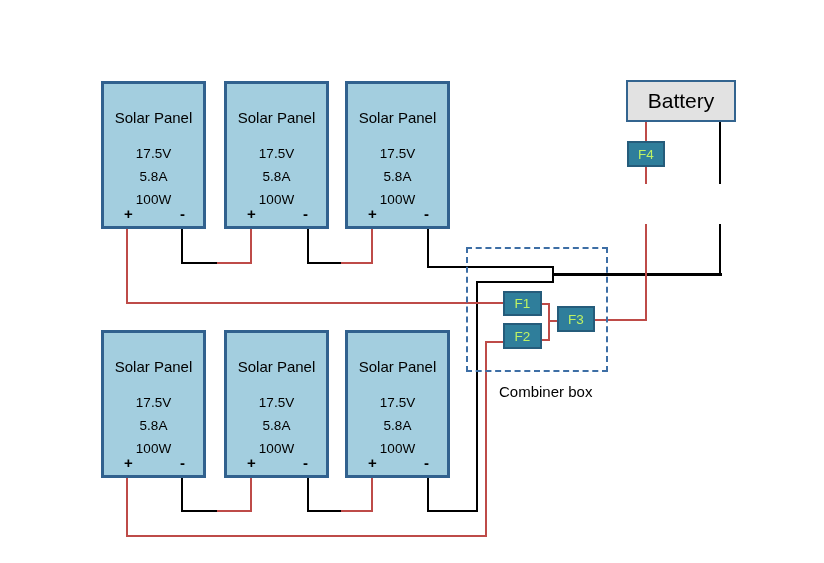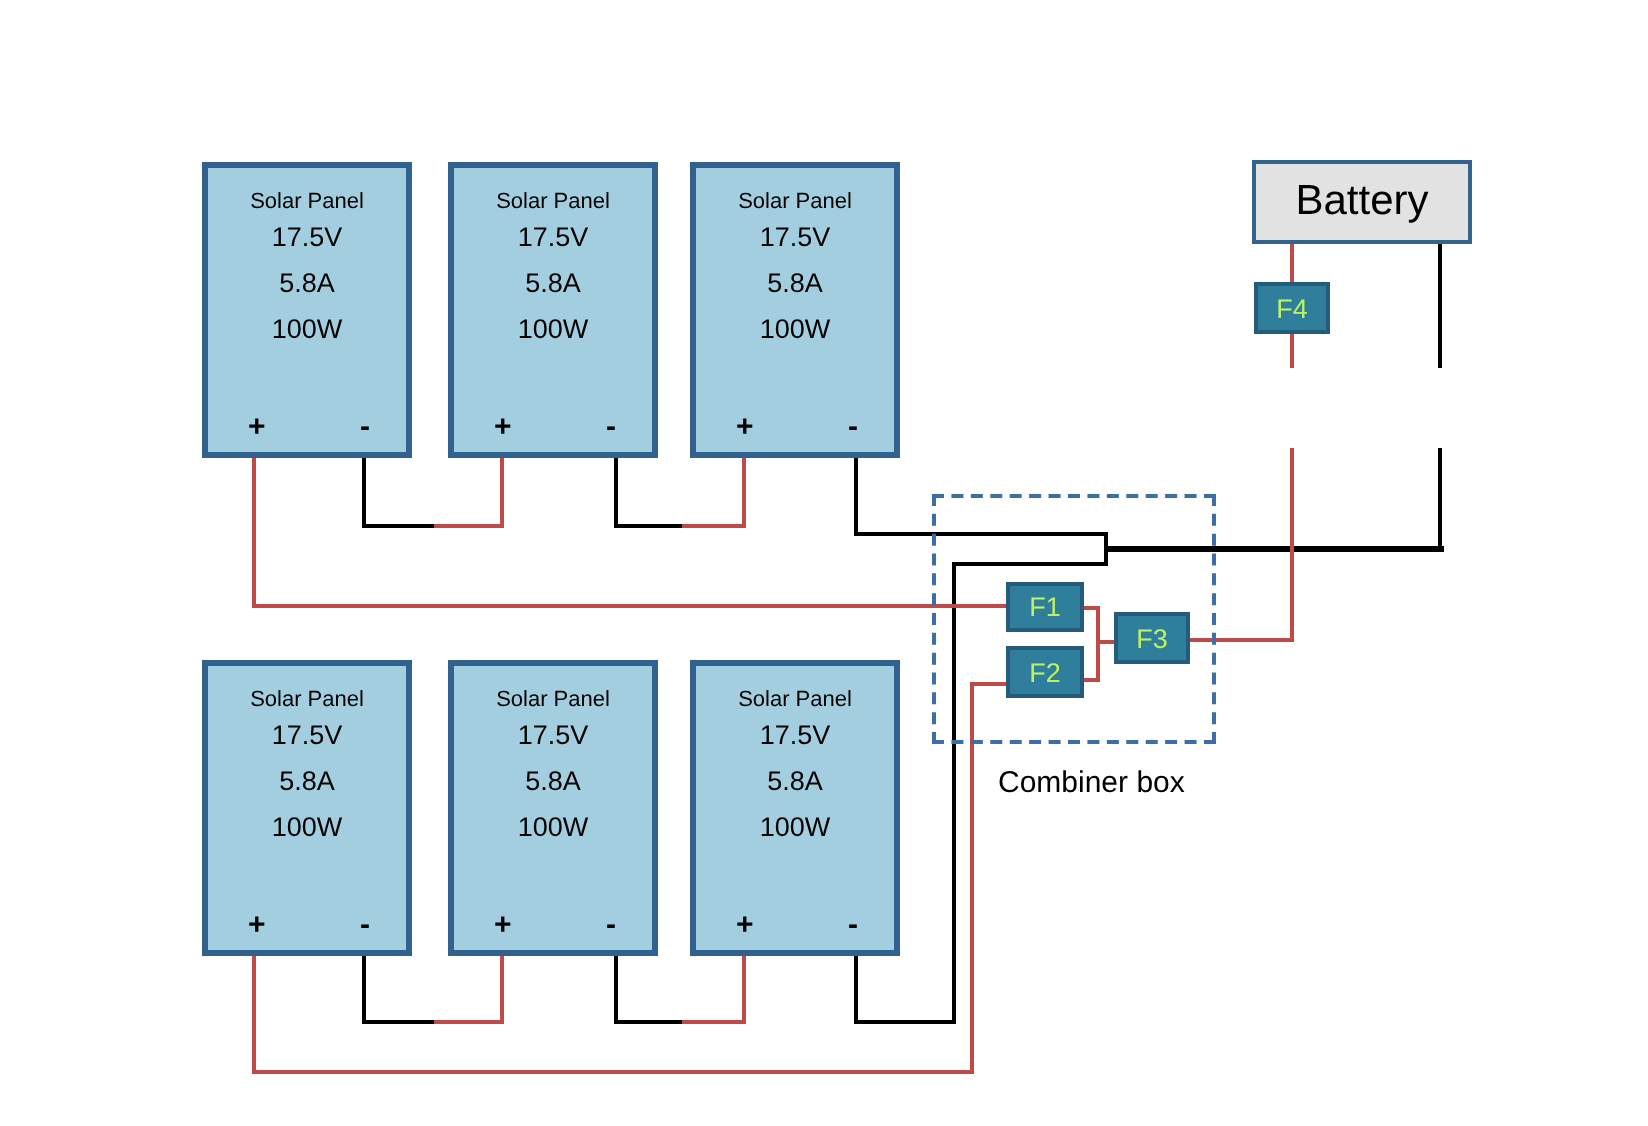--- a/index.html
+++ b/index.html
@@ -13,22 +13,22 @@
   .canvas{position:relative;width:824px;height:563px;background:#fff;overflow:hidden;
           font-family:"Liberation Sans",sans-serif;color:var(--text);}
   .title{position:absolute;left:250px;top:20px;font-size:18px;font-weight:bold;white-space:nowrap;}
   
   .w{position:absolute;}
   .k{background:var(--wire_black);}
   .r{background:var(--wire_red);}
   
   .panel{position:absolute;width:105px;height:148px;box-sizing:border-box;
          background:var(--panel_fill);border:3px solid var(--panel_border);text-align:center;}
-  .p-label{margin-top:11px;font-size:11px;}
-  .p-values{font-size:13.5px;line-height:23px;}
+  .p-label{margin-top:25px;font-size:15px;}
+  .p-values{margin-top:16px;font-size:13.5px;line-height:23px;}
   .term{position:absolute;top:121px;font-size:15px;font-weight:600;}
   .term.plus{left:20px;}
   .term.minus{left:76px;}
   
   .gbox{position:absolute;box-sizing:border-box;background:var(--box_fill);
         border:2px solid var(--box_border);display:flex;align-items:center;justify-content:center;
         font-size:21px;}
   
   .fuse{position:absolute;box-sizing:border-box;background:var(--fuse_fill);
         border:2px solid var(--fuse_border);display:flex;align-items:center;justify-content:center;

